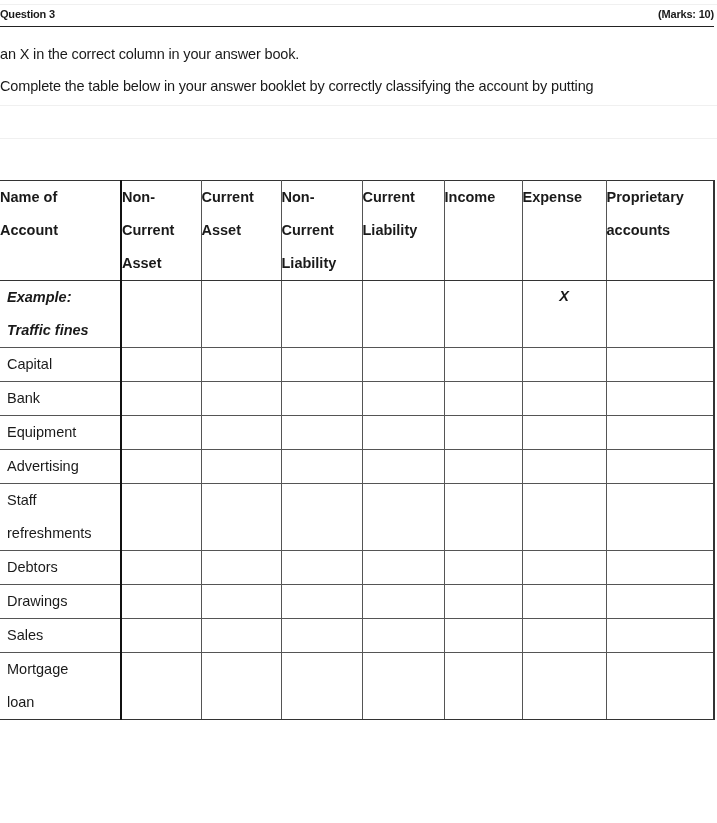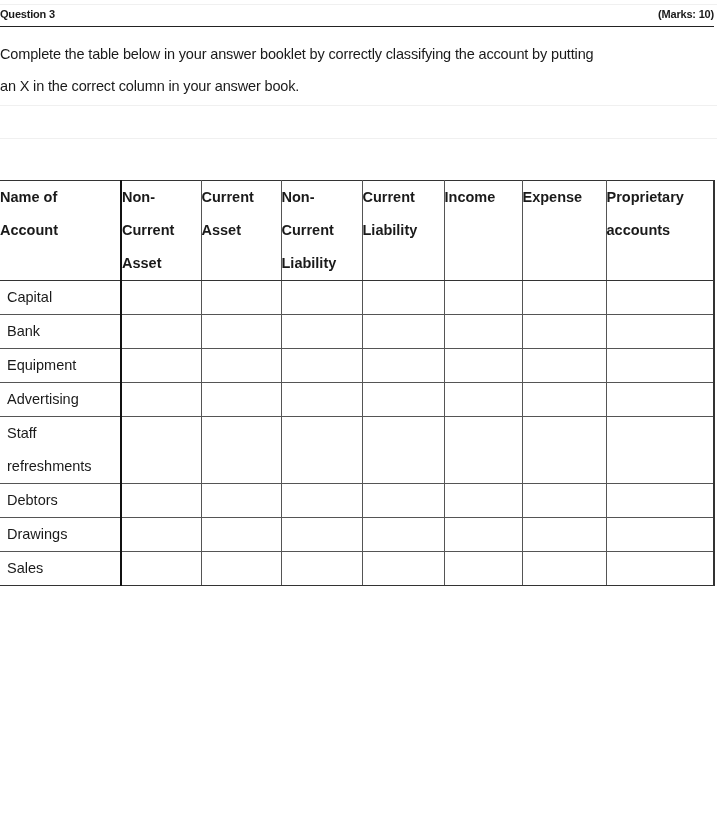--- a/index.html
+++ b/index.html
@@ -109,22 +109,22 @@
 <body>
 
 <div class="faint-line" style="top:4px;"></div>
 
 <div class="q-header">
   <span class="q-title">Question 3</span>
   <span class="q-marks">(Marks: 10)</span>
 </div>
 
 <div class="instructions">
+  <span>an X in the correct column in your answer book.</span>
   <span>Complete the table below in your answer booklet by correctly classifying the account by putting</span>
-  <span>an X in the correct column in your answer book.</span>
 </div>
 
 <div class="faint-line" style="top:105px;"></div>
 <div class="faint-line" style="top:138px;"></div>
 
 <table class="classify">
   <colgroup>
     <col style="width:121px">
     <col style="width:80px">
     <col style="width:80px">
@@ -164,20 +164,33 @@
         <th>
           <span>Expense</span>
         </th>
         <th>
           <span>Proprietary</span>
           <span>accounts</span>
         </th>
       </tr>
   </thead>
   <tbody id="table-body">
+      <tr class="double">
+        <td class="acct example">
+          <span>Example:</span>
+          <span>Traffic fines</span>
+        </td>
+        <td class="mark"></td>
+        <td class="mark"></td>
+        <td class="mark"></td>
+        <td class="mark"></td>
+        <td class="mark"></td>
+        <td class="mark">X</td>
+        <td class="mark"></td>
+      </tr>
       <tr class="single">
         <td class="acct">
           <span>Capital</span>
         </td>
         <td class="mark"></td>
         <td class="mark"></td>
         <td class="mark"></td>
         <td class="mark"></td>
         <td class="mark"></td>
         <td class="mark"></td>
@@ -261,14 +274,27 @@
           <span>Sales</span>
         </td>
         <td class="mark"></td>
         <td class="mark"></td>
         <td class="mark"></td>
         <td class="mark"></td>
         <td class="mark"></td>
         <td class="mark"></td>
         <td class="mark"></td>
       </tr>
+      <tr class="double">
+        <td class="acct">
+          <span>Mortgage</span>
+          <span>loan</span>
+        </td>
+        <td class="mark"></td>
+        <td class="mark"></td>
+        <td class="mark"></td>
+        <td class="mark"></td>
+        <td class="mark"></td>
+        <td class="mark"></td>
+        <td class="mark"></td>
+      </tr>
     </tbody>
 </table>
 
 </body></html>

